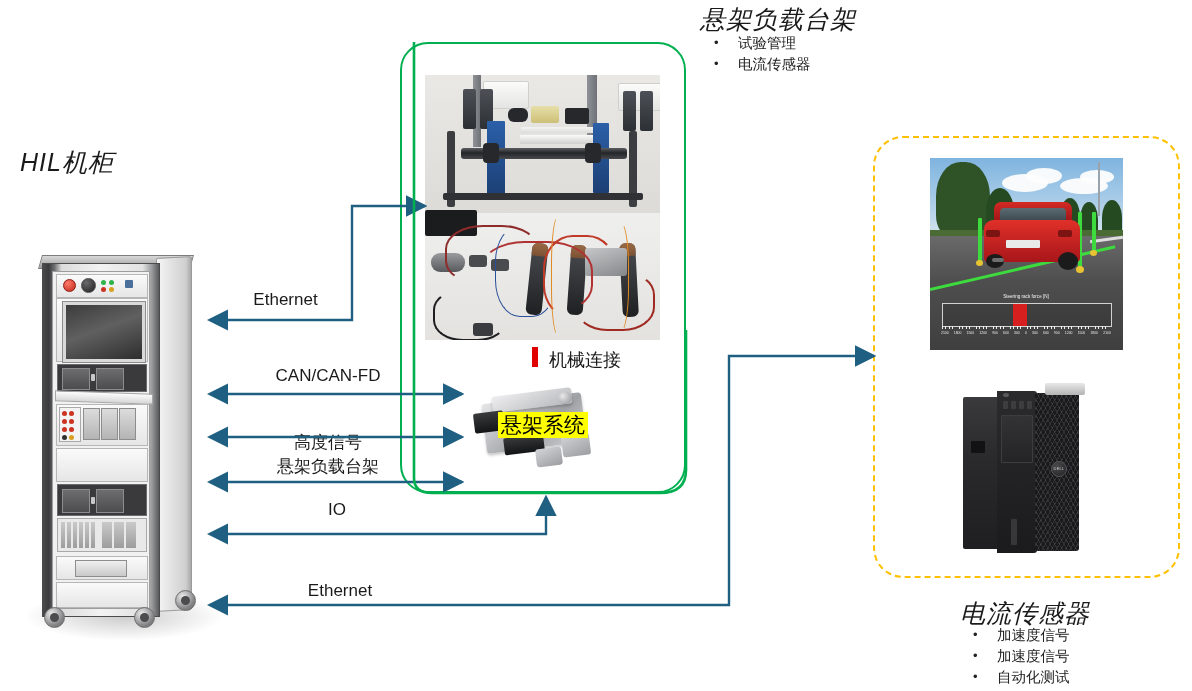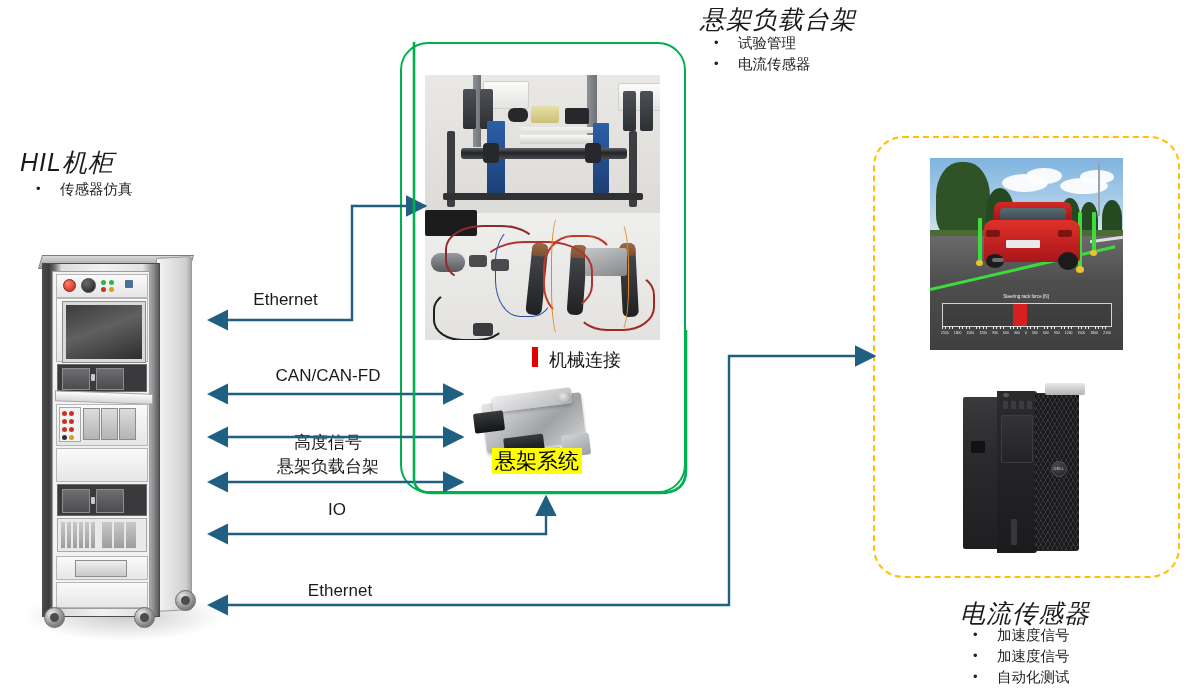--- a/index.html
+++ b/index.html
@@ -118,21 +118,20 @@
 </style>
 </head>
 <body>
 
 <div class="abs green-box" style="left:400px;top:42px;width:286px;height:451px;"></div>
 
 <div class="abs orange-box" style="left:873px;top:136px;width:307px;height:442px;"></div>
 
 <div class="abs title" style="left:20px;top:146px;">HIL机柜</div>
 <ul class="abs bullets" style="left:18px;top:179px;">
-  <li>传感器仿真</li>
 </ul>
 
 <div class="abs title" style="left:700px;top:3px;">悬架负载台架</div>
 <ul class="abs bullets" style="left:696px;top:33px;">
   <li>试验管理</li>
   <li>电流传感器</li>
 </ul>
 
 <div class="abs title" style="left:960px;top:597px;">电流传感器</div>
 <ul class="abs bullets" style="left:955px;top:625px;">
@@ -258,21 +257,21 @@
 </div>
 
 <div class="abs" style="left:462px;top:388px;width:150px;height:95px;">
   <div class="ecu-body" style="left:22px;top:10px;width:100px;height:50px;"></div>
   <div class="ecu-body" style="left:30px;top:4px;width:80px;height:16px;background:linear-gradient(160deg,#eeeef0,#b7b8bb);"></div>
   <div class="ecu-conn" style="left:12px;top:24px;width:30px;height:20px;"></div>
   <div class="ecu-conn" style="left:42px;top:48px;width:40px;height:17px;"></div>
   <div class="ecu-tab" style="left:100px;top:46px;width:28px;height:22px;"></div>
   <div class="ecu-tab" style="left:74px;top:60px;width:26px;height:18px;"></div>
   <div class="ecu-tab" style="left:96px;top:4px;width:14px;height:12px;border-radius:50%;background:radial-gradient(circle at 35% 30%,#e8e8ea,#8f9093);"></div>
-  <div class="ecu-lbl" style="left:30px;top:24px;margin-top:36px;">悬架系统</div>
+  <div class="ecu-lbl" style="left:36px;top:24px;">悬架系统</div>
 </div>
 
 <div class="abs" style="left:532px;top:347px;width:6px;height:20px;background:#e00000;"></div>
 <div class="abs mech-label" style="left:549px;top:348px;">机械连接</div>
 
 <div class="sim" style="left:930px;top:158px;width:193px;height:192px;">
   <div class="sim-sky"></div>
   <div class="cloud" style="left:72px;top:16px;width:46px;height:18px;"></div>
   <div class="cloud" style="left:96px;top:10px;width:36px;height:16px;"></div>
   <div class="cloud" style="left:130px;top:20px;width:48px;height:16px;"></div>

